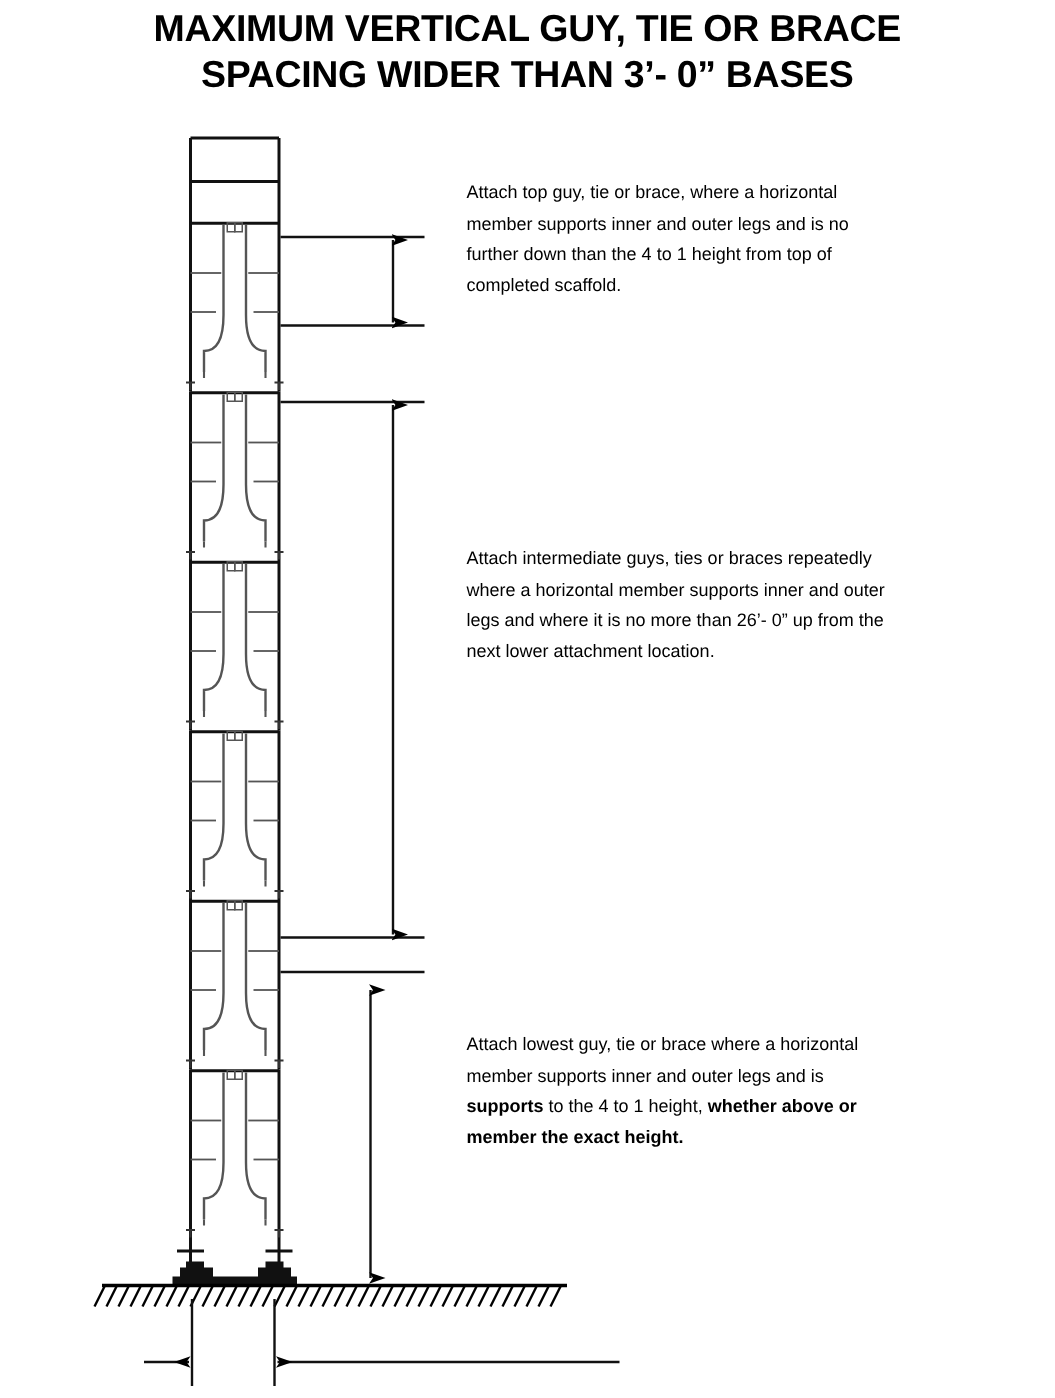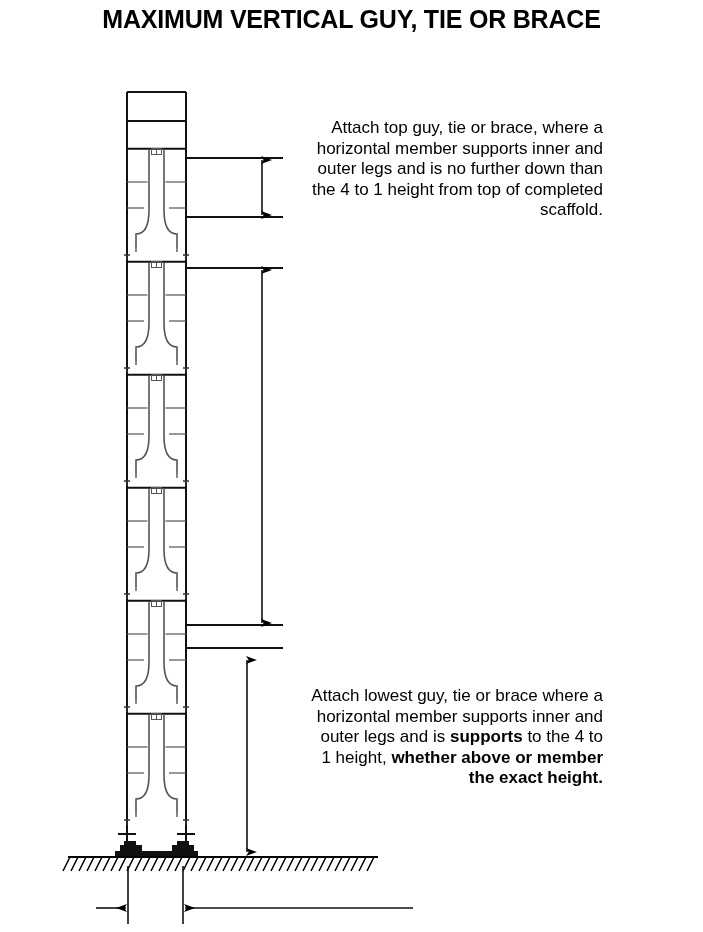--- a/index.html
+++ b/index.html
@@ -33,24 +33,24 @@
     line-height: 31px;
     white-space: nowrap;
   }
   #diagram-svg {
     position: absolute;
     left: 0;
     top: 0;
   }
   .note {
     position: absolute;
-    font-size: 17px;
+    font-size: 12px;
     line-height: 20.6px;
     color: #000000;
-    text-align: right;
+    text-align: left;
   }
   .note b { font-weight: bold; }
   #note-top   { left: 311px; top: 118px;  width: 292px; }
   #note-mid   { left: 311px; top: 362px;  width: 292px; }
   #note-low   { left: 311px; top: 686px;  width: 292px; }
   .dim-label {
     position: absolute;
     font-size: 16px;
     font-weight: bold;
     letter-spacing: 0.1px;
@@ -60,20 +60,21 @@
   #label-wider { left: 248px; top: 888px; margin-top: 43px; }
   #label-minbase { left: 212px; top: 911px; }
 </style>
 </head>
 <body>
 
 <div id="page">
 
   <div id="title-block">
     <div class="title-line">MAXIMUM VERTICAL GUY, TIE OR BRACE</div>
+    <div class="title-line">SPACING WIDER THAN 3’- 0” BASES</div>
   </div>
 
   <svg id="diagram-svg" width="703" height="932" viewBox="0 0 703 932">
     <defs>
       <marker id="arrowUp" markerWidth="9" markerHeight="11" refX="4.5" refY="10" orient="auto" markerUnits="userSpaceOnUse">
         <path d="M4.5,0 L8.4,11 L4.5,8.4 L0.6,11 Z" fill="#000"></path>
       </marker>
       <marker id="arrowDown" markerWidth="9" markerHeight="11" refX="4.5" refY="10" orient="auto" markerUnits="userSpaceOnUse">
         <path d="M4.5,0 L8.4,11 L4.5,8.4 L0.6,11 Z" fill="#000"></path>
       </marker>
@@ -208,20 +209,23 @@
       <line x1="183" y1="866" x2="183" y2="924" stroke="#111" stroke-width="1.6"></line>
       <line x1="96" y1="908" x2="126" y2="908" stroke="#111" stroke-width="1.6" marker-end="url(#arrowRight)"></line>
       <line x1="413" y1="908" x2="185" y2="908" stroke="#111" stroke-width="1.6" marker-end="url(#arrowRight)"></line>
     </g>
   </svg>
 
   <div class="note" id="note-top">
     <span>Attach top guy, tie or brace, where a horizontal member supports inner and outer legs and is no further down than the 4 to 1 height from top of completed scaffold.</span>
   </div>
 
+  <div class="note" id="note-mid">
+    <span>Attach intermediate guys, ties or braces repeatedly where a horizontal member supports inner and outer legs and where it is no more than 26’- 0” up from the next lower attachment location.</span>
+  </div>
 
   <div class="note" id="note-low">
     <span>Attach lowest guy, tie or brace where a horizontal member supports inner and outer legs and is </span><b>supports</b><span> to the 4 to 1 height, </span><b>whether above or member the exact height.</b>
   </div>
 
   <div class="dim-label" id="label-wider">WIDER THAN 3’- 0”</div>
 
 </div>
 
 </body></html>

